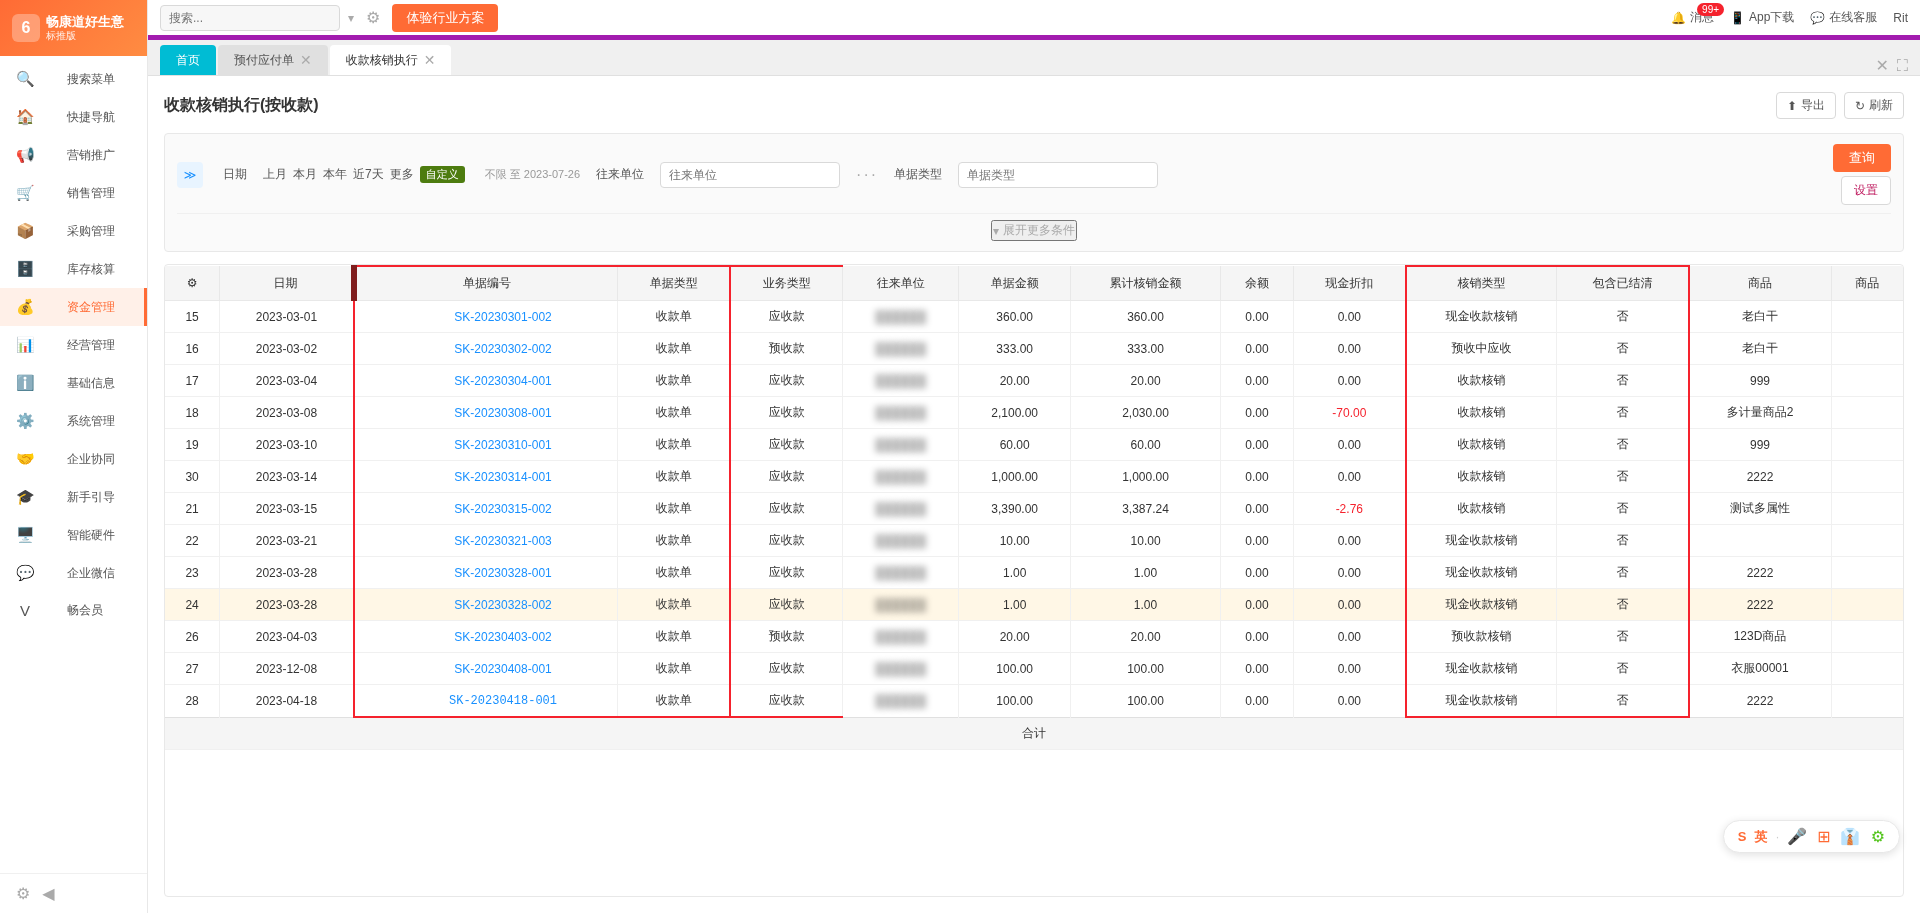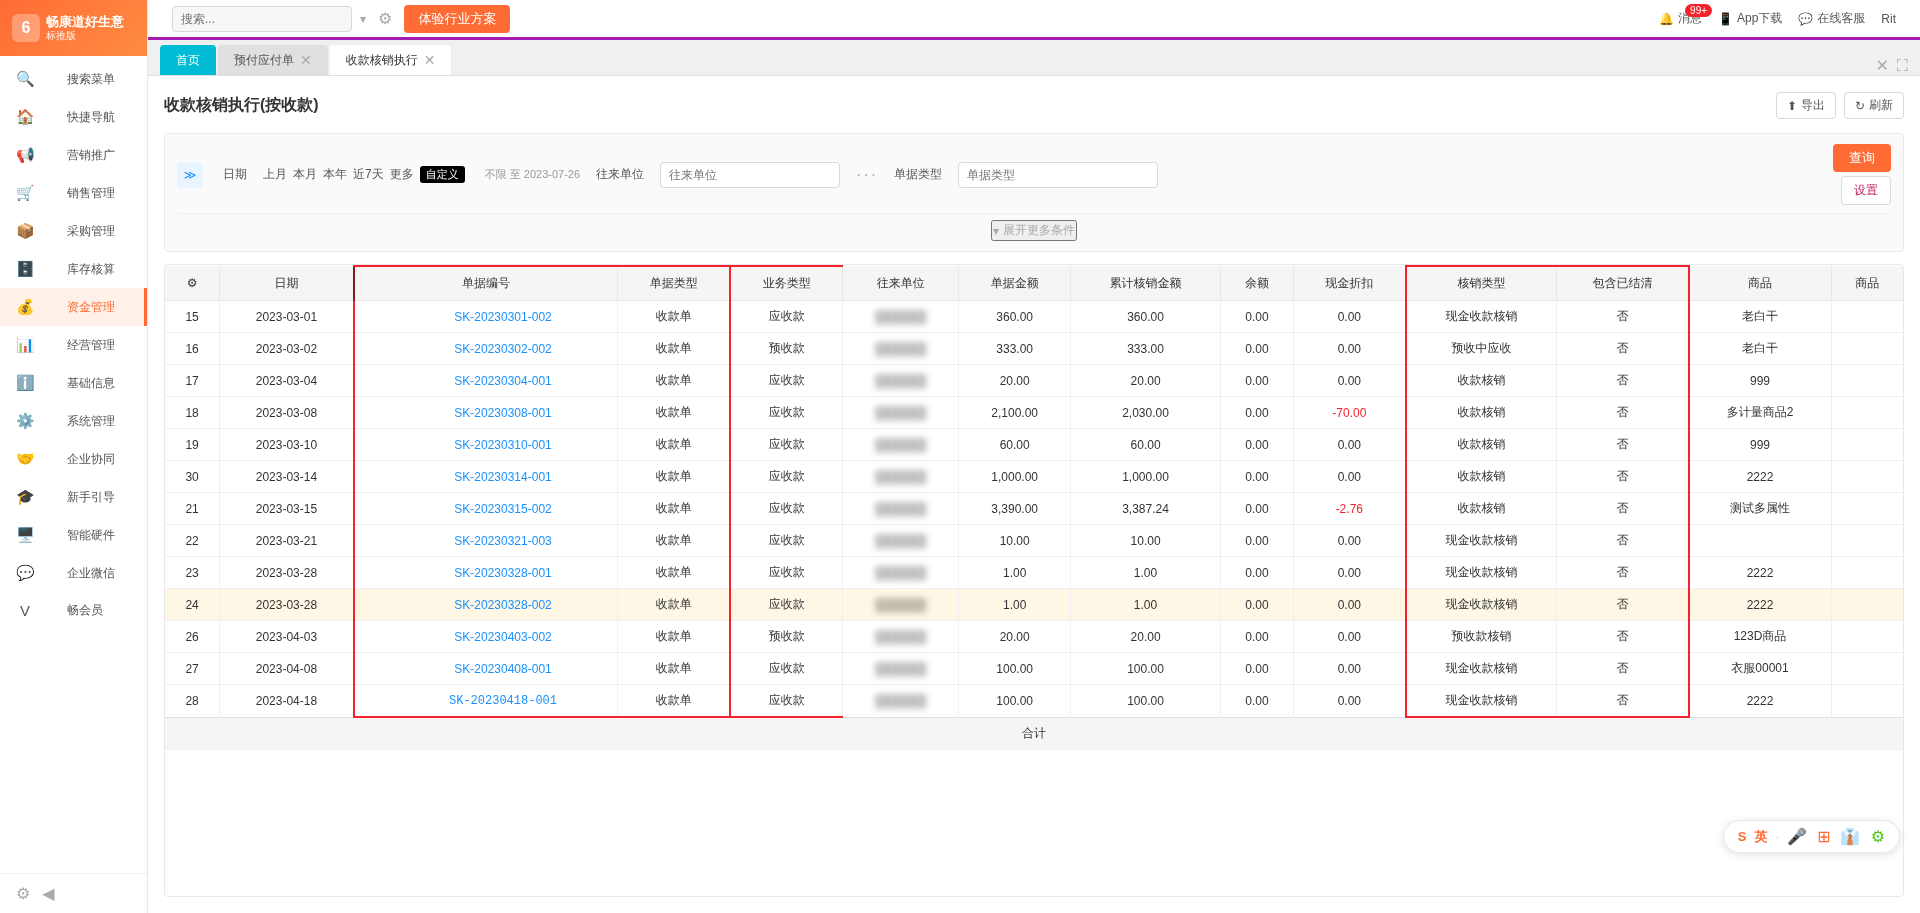--- a/index.html
+++ b/index.html
@@ -16,21 +16,21 @@
     .sidebar-item.active { background: #fff0e8; color: #ff6b35; border-right: 3px solid #ff6b35; }
     .sidebar-item-icon { font-size: 15px; width: 18px; text-align: center; }
     .sidebar-item-label { font-size: 12px; margin-left: 25px; }
     .sidebar-bottom { padding: 10px 16px; border-top: 1px solid #f0f0f0; display: flex; align-items: center; gap: 12px; }
     .sidebar-bottom-icon { color: #aaa; font-size: 16px; cursor: pointer; }
 
     
     .main { flex: 1; display: flex; flex-direction: column; overflow: hidden; }
 
     
-    .topbar { height: 40px; background: #fff; border-bottom: 3px solid #a21caf; display: flex; align-items: center; padding: 0 24px; gap: 8px; }
+    .topbar { height: 40px; background: #fff; border-bottom: 5px solid #a21caf; display: flex; align-items: center; padding: 0 12px; gap: 8px; }
     .topbar-input { flex: 0 0 180px; height: 26px; border: 1px solid #d9d9d9; border-radius: 4px; padding: 0 8px; font-size: 12px; color: #999; background: #f7f7f7; }
     .topbar-arrow { color: #aaa; font-size: 12px; cursor: pointer; }
     .topbar-settings { color: #aaa; font-size: 16px; cursor: pointer; margin-left: 4px; }
     .topbar-btn { background: #ff6b35; color: #fff; border: none; border-radius: 4px; padding: 5px 14px; cursor: pointer; font-size: 13px; margin-left: 4px; }
     .topbar-spacer { flex: 1; }
     .topbar-right { display: flex; align-items: center; gap: 16px; color: #555; font-size: 12px; }
     .topbar-msg { display: flex; align-items: center; gap: 4px; cursor: pointer; position: relative; }
     .badge { background: #f5222d; color: #fff; border-radius: 10px; padding: 1px 5px; font-size: 10px; position: absolute; top: -6px; right: -10px; margin-left: 35px; }
     .topbar-right-item { cursor: pointer; display: flex; align-items: center; gap: 4px; }
 
@@ -50,21 +50,21 @@
     .header-actions { display: flex; align-items: center; gap: 8px; }
     .action-btn { display: flex; align-items: center; gap: 4px; font-size: 12px; color: #555; cursor: pointer; border: 1px solid #d9d9d9; border-radius: 4px; padding: 4px 10px; background: #fff; }
 
     
     .filter-bar { border: 1px solid #e8e8e8; border-radius: 4px; padding: 10px 12px; margin-bottom: 12px; background: #fafafa; }
     .filter-row { display: flex; align-items: center; gap: 16px; flex-wrap: wrap; }
     .filter-expand-btn { background: #e8f4ff; border: none; color: #1890ff; border-radius: 4px; padding: 2px 8px; cursor: pointer; font-size: 12px; margin-right: 4px; width: 26px; height: 26px; display: flex; align-items: center; justify-content: center; }
     .filter-label { color: #555; font-size: 12px; white-space: nowrap; }
     .filter-date-options { display: flex; gap: 6px; align-items: center; }
     .filter-date-opt { font-size: 12px; color: #555; cursor: pointer; }
-    .filter-custom-btn { background: #000000; color: #fff; border: none; border-radius: 3px; padding: 1px 6px; font-size: 11px; cursor: pointer; }
+    .filter-custom-btn { background: #4d7c0f; color: #fff; border: none; border-radius: 3px; padding: 1px 6px; font-size: 11px; cursor: pointer; }
     .filter-date-range { font-size: 11px; color: #999; margin-left: 4px; }
     .filter-select { height: 26px; border: 1px solid #d9d9d9; border-radius: 4px; padding: 0 8px; font-size: 12px; color: #999; background: #fff; flex: 0 0 180px; }
     .filter-dots { color: #aaa; font-size: 16px; letter-spacing: 2px; }
     .filter-type-select { height: 26px; border: 1px solid #d9d9d9; border-radius: 4px; padding: 0 8px; font-size: 12px; color: #999; background: #fff; flex: 0 0 200px; }
     .query-btn { background: #ff6b35; color: #fff; border: none; border-radius: 4px; padding: 5px 16px; cursor: pointer; font-size: 13px; white-space: nowrap; }
     .settings-btn { border: 1px solid #d9d9d9; color: #be185d; background: #fff; border-radius: 4px; padding: 5px 12px; cursor: pointer; font-size: 12px; white-space: nowrap; }
     .filter-actions { margin-left: auto; display: flex; flex-direction: column; gap: 4px; align-items: flex-end; }
     .expand-more { display: flex; align-items: center; justify-content: center; border-top: 1px solid #f0f0f0; margin-top: 8px; padding-top: 6px; }
     .expand-more-btn { font-size: 12px; color: #aaa; cursor: pointer; display: flex; align-items: center; gap: 4px; }
 
@@ -74,21 +74,21 @@
     thead th { background: #f5f5f5; border-bottom: 1px solid #e8e8e8; border-right: 1px solid #e8e8e8; padding: 8px 10px; text-align: center; white-space: nowrap; color: #333; font-weight: 500; position: sticky; top: 0; z-index: 10; }
     thead th:last-child { border-right: none; }
     tbody tr { border-bottom: 1px solid #f0f0f0; }
     tbody tr.highlighted { background: #fff7e6; }
     tbody td { padding: 7px 10px; text-align: center; border-right: 1px solid #f0f0f0; white-space: nowrap; color: #333; }
     tbody td:last-child { border-right: none; }
     tbody td a { color: #1890ff; text-decoration: none; }
     .td-red { color: #f5222d !important; }
     .blurred { color: transparent; text-shadow: 0 0 6px rgba(0,0,0,0.25); user-select: none; }
     .total-row td { background: #f5f5f5; font-weight: 500; border-top: 1px solid #e0e0e0; }
-    th.col-sk { border-left: 2px solid #7f1d1d; border-top: 2px solid #f5222d; }
+    th.col-sk { border-left: 6px solid #7f1d1d; border-top: 2px solid #f5222d; }
     th.col-sk-end { border-right: 2px solid #f5222d; border-top: 2px solid #f5222d; }
     th.col-biz { border-left: 2px solid #f5222d; border-top: 2px solid #f5222d; }
     th.col-hx { border-left: 2px solid #f5222d; border-top: 2px solid #f5222d; }
     th.col-hx-end { border-right: 2px solid #f5222d; border-top: 2px solid #f5222d; }
     td.col-sk { border-left: 2px solid #f5222d; padding-left: 44px; }
     td.col-sk-end { border-right: 2px solid #f5222d; }
     td.col-biz { border-left: 2px solid #f5222d; }
     td.col-hx { border-left: 2px solid #f5222d; }
     td.col-hx-end { border-right: 2px solid #f5222d; }
     tr.last-row-highlight td.col-sk { border-bottom: 2px solid #f5222d; font-family: Liberation Mono, monospace; }
@@ -477,21 +477,21 @@
       <td class="">20.00</td>
       <td>0.00</td>
       <td class="">0.00</td>
       <td class="col-hx">预收款核销</td>
       <td class="col-hx-end">否</td>
       <td>123D商品</td>
       <td></td>
     </tr>
             <tr>
       <td>27</td>
-      <td>2023-04-08</td>
+      <td>2023-12-08</td>
       <td class="col-sk"><a href="#">SK-20230408-001</a></td>
       <td class="col-sk-end">收款单</td>
       <td class="col-biz">应收款</td>
       <td><span class="blurred">██████</span></td>
       <td class="">100.00</td>
       <td class="">100.00</td>
       <td>0.00</td>
       <td class="">0.00</td>
       <td class="col-hx">现金收款核销</td>
       <td class="col-hx-end">否</td>

